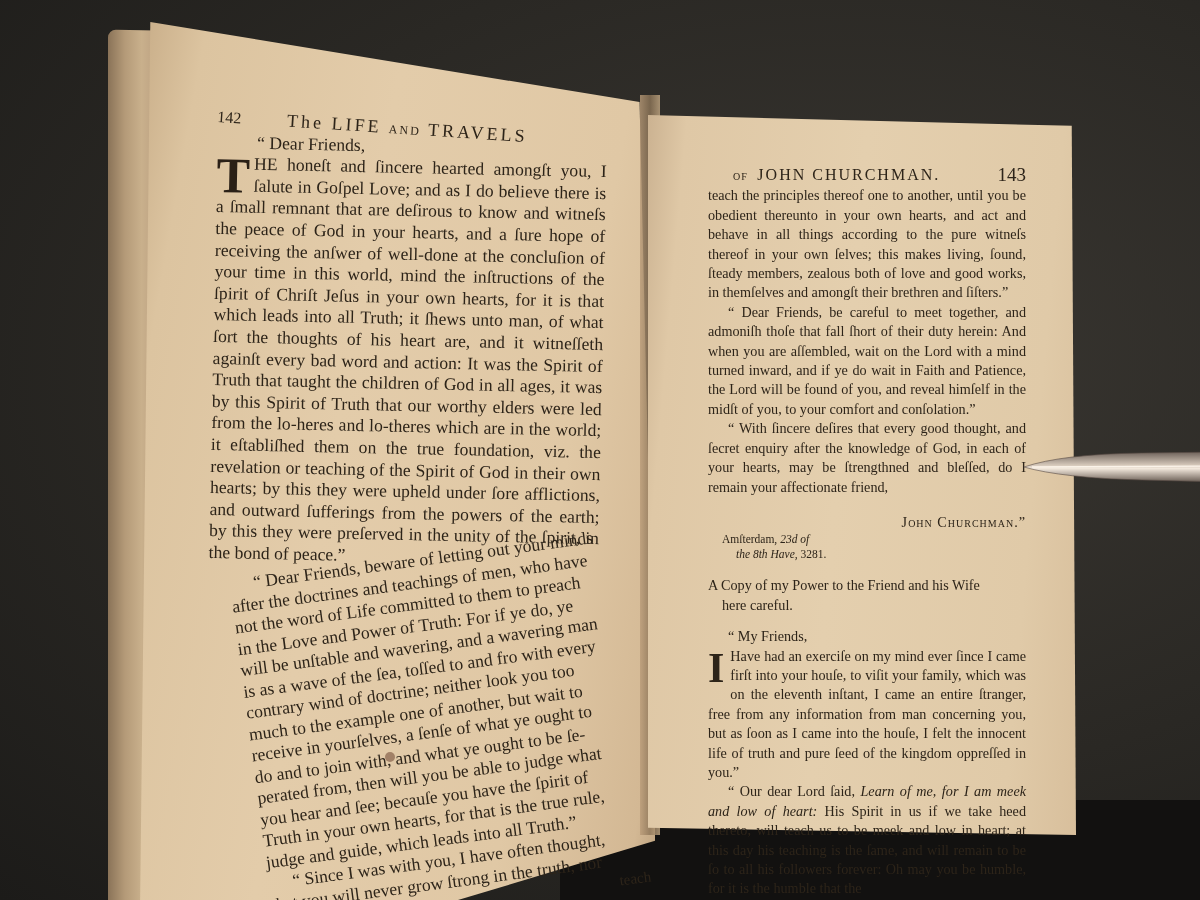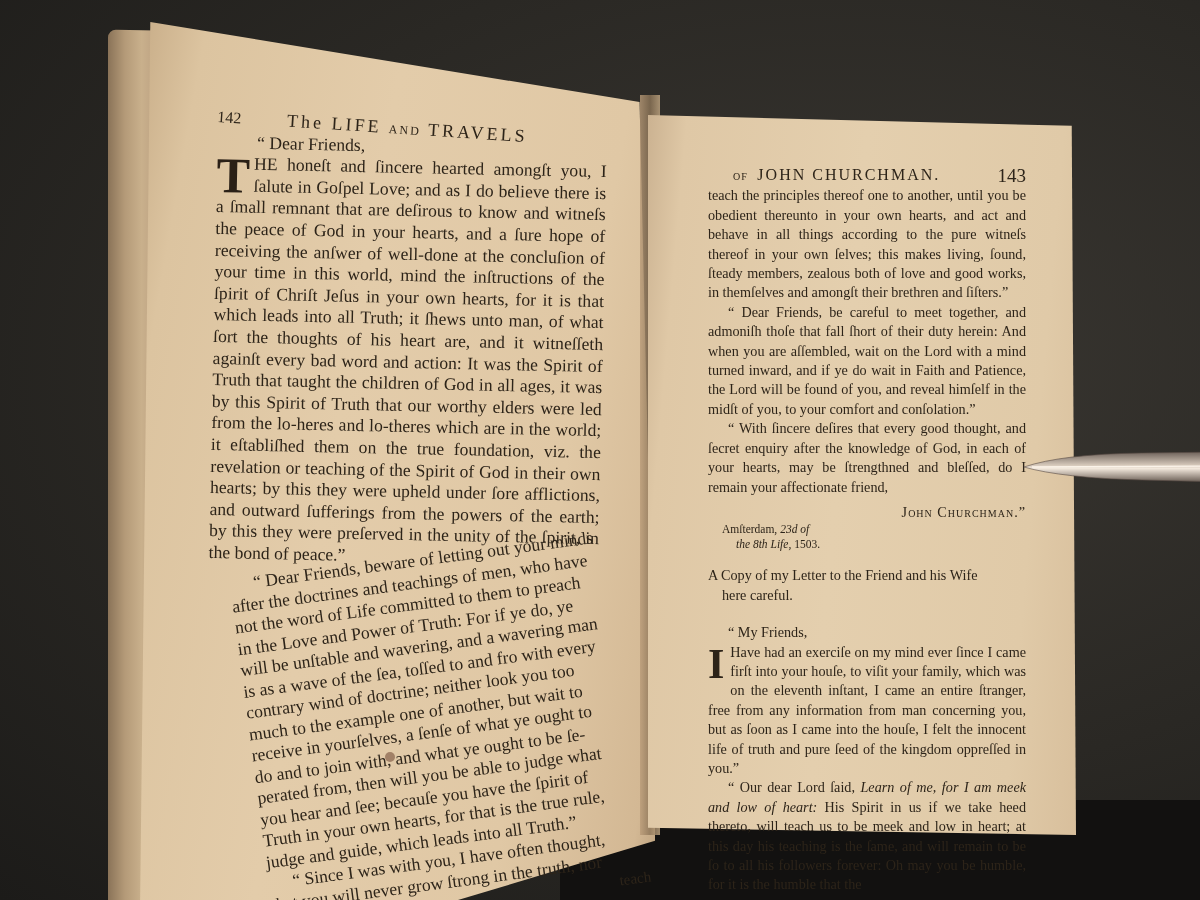--- a/index.html
+++ b/index.html
@@ -55,30 +55,30 @@
   .dropcap {
     float: left; font-size: 50px; line-height: 40px; margin-right: 4px; margin-top: 2px;
     font-weight: bold; color: #2a2016;
   }
   .indent { text-indent: 20px; }
 
   .right-text {
     left: 708px; top: 165px; width: 318px;
     font-size: 14.2px; line-height: 19.4px; text-align: justify;
   }
-  .right-text .running-head { display: flex; justify-content: space-between; align-items: center; padding-left: 25px; margin-bottom: 0; }
+  .right-text .running-head { display: flex; justify-content: space-between; align-items: flex-start; padding-left: 25px; margin-bottom: 0; }
   .right-text .rh-of { font-size: 10px; letter-spacing: 1px; margin-right: 6px; }
   .right-text .rh-title { letter-spacing: 2px; font-size: 16px; }
   .right-text .folio { font-size: 19px; }
-  .right-text .sig { text-align: right; font-variant: small-caps; letter-spacing: 1px; margin-top: 6px; }
+  .right-text .sig { text-align: right; font-variant: small-caps; letter-spacing: 1px; margin-top: 16px; }
   .right-text .dateline { font-size: 11.5px; line-height: 15px; margin-top: 0; padding-left: 14px; }
   .right-text .dateline .l2 { padding-left: 14px; display: block; }
   .right-text .heading-para { margin-top: 14px; }
   .right-text .heading-para .cont { padding-left: 14px; display: block; }
-  .right-text .salutation2 { padding-left: 20px; margin-top: 18px; }
+  .right-text .salutation2 { padding-left: 20px; margin-top: 12px; }
   .right-text .dropcap2 {
     float: left; font-size: 42px; line-height: 36px; margin-right: 6px; margin-top: 3px; font-weight: bold;
   }
   .right-text em { font-style: italic; margin-top: 21px; }
   p { margin: 0; }
 
   
   .knife {
     position: absolute; left: 1022px; top: 448px; width: 200px; height: 40px;
   }
@@ -139,24 +139,24 @@
       </span>
       <span class="folio">143</span>
     </div>
     <p>teach the principles thereof one to another, until you be obedient thereunto in your own hearts, and act and behave in all things according to the pure witneſs thereof in your own ſelves; this makes living, ſound, ſteady members, zealous both of love and good works, in themſelves and amongſt their brethren and ſiſters.”</p>
     <p class="indent">“ Dear Friends, be careful to meet together, and admoniſh thoſe that fall ſhort of their duty herein: And when you are aſſembled, wait on the Lord with a mind turned inward, and if ye do wait in Faith and Patience, the Lord will be found of you, and reveal himſelf in the midſt of you, to your comfort and conſolation.”</p>
     <p class="indent">“ With ſincere deſires that every good thought, and ſecret enquiry after the knowledge of God, in each of your hearts, may be ſtrengthned and bleſſed, do I remain your affectionate friend,</p>
     <p class="sig">John Churchman.”</p>
     <p class="dateline">
       <span>Amſterdam,</span>
       <em>23d of</em>
-      <span class="l2"><em>the 8th Life,</em> <span>1503.</span></span>
+      <span class="l2"><em>the 8th Have,</em> <span>3281.</span></span>
     </p>
     <p class="heading-para">
-      <span>A Copy of my Letter to the Friend and his Wife</span>
+      <span>A Copy of my Power to the Friend and his Wife</span>
       <span class="cont">here careful.</span>
     </p>
     <p class="salutation2">“ My Friends,</p>
     <p>
       <span class="dropcap2">I</span><span>Have had an exerciſe on my mind ever ſince I came firſt into your houſe, to viſit your family, which was on the eleventh inſtant, I came an entire ſtranger, free from any information from man concerning you, but as ſoon as I came into the houſe, I felt the innocent life of truth and pure ſeed of the kingdom oppreſſed in you.”</span>
     </p>
     <p class="indent">
       <span>“ Our dear Lord ſaid, </span><em>Learn of me, for I am meek and low of heart:</em><span> His Spirit in us if we take heed thereto, will teach us to be meek and low in heart; at this day his teaching is the ſame, and will remain to be ſo to all his followers forever: Oh may you be humble, for it is the humble that the</span>
     </p>
   </div>

